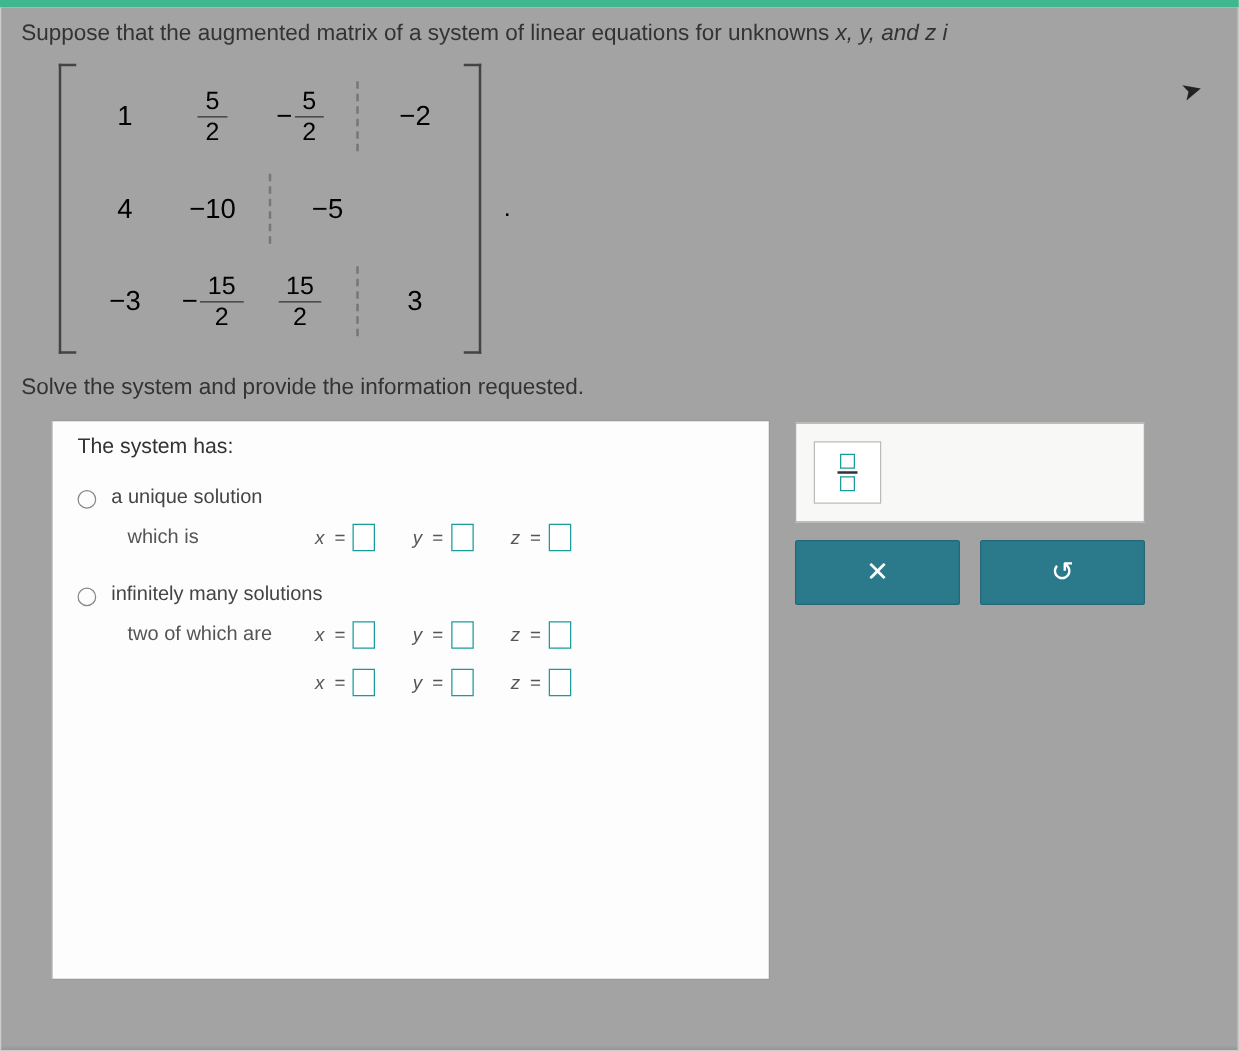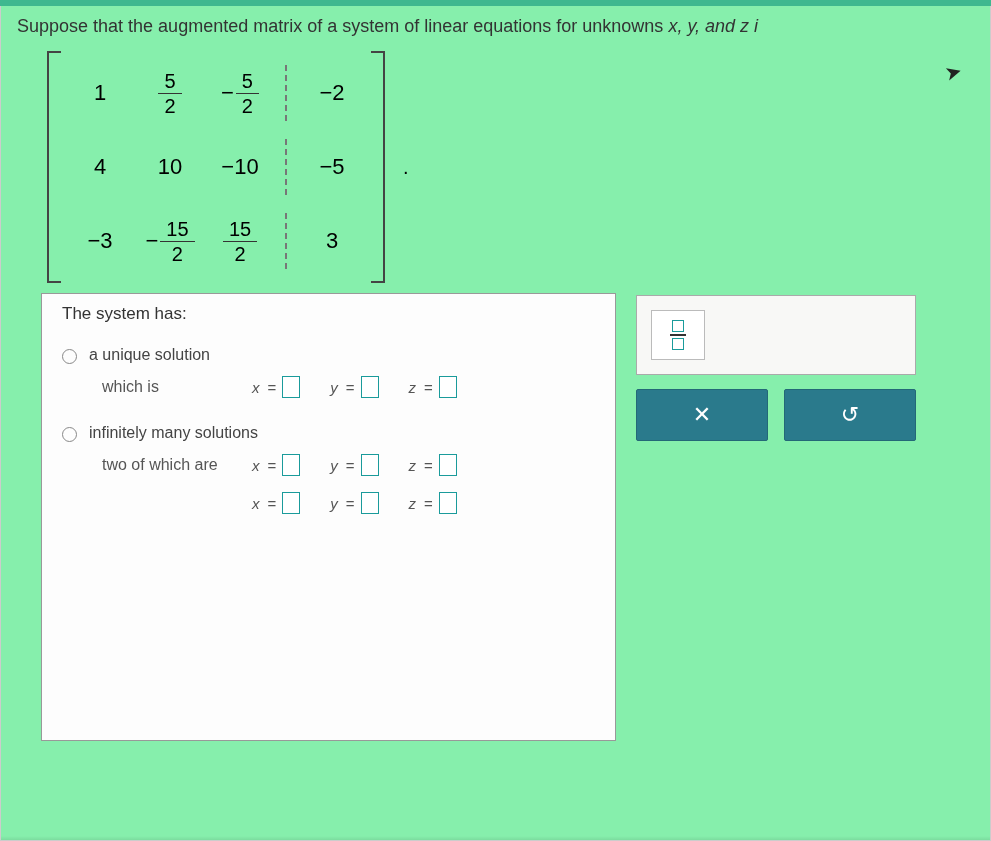--- a/index.html
+++ b/index.html
@@ -1,17 +1,17 @@
 <!DOCTYPE html>
 <html><head>
 <meta charset="utf-8">
 <style>
 *{box-sizing:border-box;margin:0;padding:0}
 body{font-family:Arial,Helvetica,sans-serif;background:#f5f5f2;width:991px;height:841px;overflow:hidden;position:relative;border-top:6px solid #3fb88f}
-.page{background:#86efac;border:1px solid #ccc;border-top:none;padding:0;height:835px;position:relative}
+.page{background:#a3a3a3;border:1px solid #ccc;border-top:none;padding:0;height:835px;position:relative}
 .question-text{font-size:18px;color:#333;padding:10px 16px 6px}
 .italic-var{font-style:italic}
 .matrix-area{padding:8px 40px 10px;display:flex;align-items:center;gap:8px}
 .matrix{display:flex;align-items:stretch;position:relative;padding:0 6px}
 .bracket{width:14px;border:2.5px solid #444;position:relative}
 .bracket-left{border-right:none}
 .bracket-right{border-left:none}
 .mtbody{display:flex;flex-direction:column;gap:18px;padding:14px 4px}
 .mrow{display:flex;align-items:center}
 .mcell{width:70px;text-align:center;font-size:22px;display:flex;align-items:center;justify-content:center;min-height:56px}
@@ -70,21 +70,20 @@
               <span class="frac">
                 <span class="num">5</span>
                 <span class="den">2</span>
               </span>
             </div>
           <div class="aug-sep"></div>
           <div class="mcell">−2</div>
         </div>
         <div class="mrow">
           <div class="mcell">4</div>
-          <div class="mcell">10</div>
           <div class="mcell">−10</div>
           <div class="aug-sep"></div>
           <div class="mcell">−5</div>
         </div>
         <div class="mrow">
           <div class="mcell">−3</div>
           <div class="mcell">
               <span class="neg">−</span>
               <span class="frac">
                 <span class="num">15</span>
@@ -99,20 +98,21 @@
             </div>
           <div class="aug-sep"></div>
           <div class="mcell">3</div>
         </div>
       </div>
       <div class="bracket bracket-right"></div>
     </div>
     <span class="dot-after">.</span>
   </div>
 
+  <div class="instruction">Solve the system and provide the information requested.</div>
 
   <div class="lower">
     <div class="answer-box">
       <h4>The system has:</h4>
 
       <div class="radio-row">
         <span class="radio-circle"></span>
         <span>a unique solution</span>
       </div>
       <div class="sub-row">

